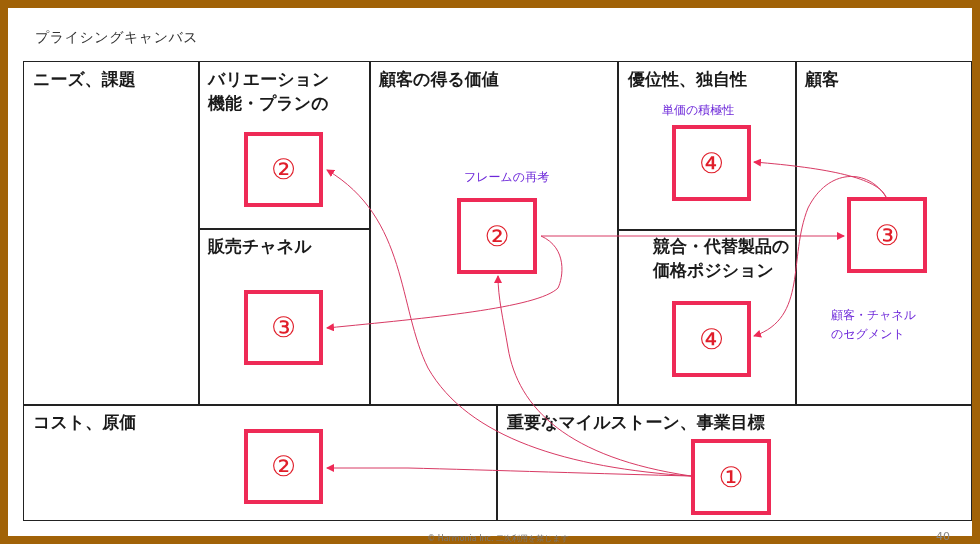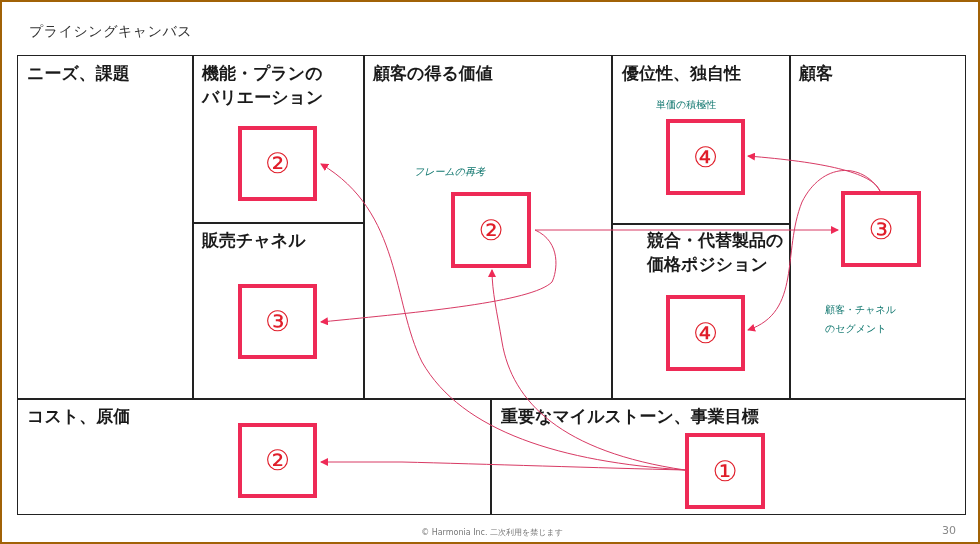--- a/index.html
+++ b/index.html
@@ -1,26 +1,26 @@
 <!DOCTYPE html>
 <html><head>
 <meta charset="utf-8">
 <style>
   * { box-sizing: border-box; margin: 0; padding: 0; }
   html, body { width: 980px; height: 544px; background: #ffffff; overflow: hidden; }
   body { font-family: "DejaVu Sans", "Liberation Sans", sans-serif; position: relative; }
-  .slide { position: absolute; left: 0; top: 0; width: 980px; height: 544px; border: 2px solid #a16207; background: #fff; }
+  .slide { position: absolute; left: 0; top: 0; width: 980px; height: 544px; border: 8px solid #a16207; background: #fff; }
   .title { position: absolute; left: 27px; top: 21px; font-size: 14px; color: #333; letter-spacing: 0.5px; }
   .canvas { position: absolute; left: 15px; top: 53px; width: 949px; height: 460px; border: 1.5px solid #222; }
   .cell-label { position: absolute; left: 9px; top: 6px; font-size: 17px; color: #1a1a1a; line-height: 24px; white-space: nowrap; font-weight: bold; }
   .vline { position: absolute; width: 1.5px; background: #222; }
   .hline { position: absolute; height: 1.5px; background: #222; }
   .box { position: absolute; border: 4px solid #ee2a56; background: #fff; display: flex; align-items: center; justify-content: center; }
   .num { font-size: 28px; color: #e01e2a; font-family: "DejaVu Sans", sans-serif; }
-  .note { position: absolute; font-size: 10px; color: #0f766e; line-height: 19px; white-space: nowrap; }
+  .note { position: absolute; font-size: 12px; color: #6d28d9; line-height: 19px; white-space: nowrap; }
   svg.arrows { position: absolute; left: 0; top: 0; width: 980px; height: 544px; pointer-events: none; }
   .footer-logo { position: absolute; left: 14px; top: 518px; display: flex; align-items: center; gap: 8px; }
   .logo-mark { width: 20px; height: 20px; border-radius: 50%; position: relative; overflow: hidden; background: #1a1a2e; }
   .logo-mark .red { position: absolute; left: 0; top: 0; width: 14px; height: 12px; border-radius: 50%; background: #ef3a5d; }
   .logo-mark .teal { position: absolute; right: 0; top: 5px; width: 10px; height: 10px; border-radius: 50%; background: #4fc3d0; }
   .logo-text { font-size: 17px; letter-spacing: 3px; color: #1a1a2e; font-family: "DejaVu Sans", sans-serif; }
   .copyright { position: absolute; left: 0; width: 980px; text-align: center; top: 525px; font-size: 8px; color: #777; }
   .page-num { position: absolute; right: 22px; top: 522px; font-size: 11px; color: #888; }
 </style>
 </head>
@@ -35,22 +35,22 @@
   <div class="vline" style="left:361px; top:53px; height:344px;"></div>
   <div class="vline" style="left:609px; top:53px; height:344px;"></div>
   <div class="vline" style="left:787px; top:53px; height:344px;"></div>
   <div class="hline" style="left:15px; top:396px; width:949px;"></div>
   <div class="hline" style="left:190px; top:220px; width:172px;"></div>
   <div class="hline" style="left:609px; top:221px; width:179px;"></div>
   <div class="vline" style="left:488px; top:396px; height:117px;"></div>
 
   <div class="cell-label" style="left:25px; top:59px;">ニーズ、課題</div>
   <div class="cell-label" style="left:200px; top:59px;">
+    <div>バリエーション</div>
     <div>機能・プランの</div>
-    <div>バリエーション</div>
   </div>
   <div class="cell-label" style="left:200px; top:226px;text-align:center;">販売チャネル</div>
   <div class="cell-label" style="left:371px; top:59px;">顧客の得る価値</div>
   <div class="cell-label" style="left:620px; top:59px;">優位性、独自性</div>
   <div class="cell-label" style="left:645px; top:226px;">
     <div>競合・代替製品の</div>
     <div>価格ポジション</div>
   </div>
   <div class="cell-label" style="left:797px; top:59px;">顧客</div>
   <div class="cell-label" style="left:25px; top:402px;">コスト、原価</div>
@@ -74,21 +74,21 @@
   <div class="box" style="left:839px; top:189px; width:80px; height:76px;">
     <span class="num">③</span>
   </div>
   <div class="box" style="left:236px; top:421px; width:79px; height:75px;">
     <span class="num">②</span>
   </div>
   <div class="box" style="left:683px; top:431px; width:80px; height:76px;">
     <span class="num">①</span>
   </div>
 
-  <div class="note" style="left:412px; top:160px;font-style:italic;">フレームの再考</div>
+  <div class="note" style="left:456px; top:160px;">フレームの再考</div>
   <div class="note" style="left:654px; top:93px;">単価の積極性</div>
   <div class="note" style="left:823px; top:298px;">
     <div>顧客・チャネル</div>
     <div>のセグメント</div>
   </div>
 
   <svg class="arrows" viewBox="0 0 980 544">
     <defs>
       <marker id="ah" markerWidth="8" markerHeight="8" refX="7" refY="4" orient="auto" markerUnits="userSpaceOnUse">
         <path d="M0,0 L8,4 L0,8 Z" fill="#ee2a56"></path>
@@ -106,14 +106,14 @@
 
       <path d="M533,228 C560,240 555,270 550,280 C530,300 420,310 319,320" marker-end="url(#ah)"></path>
 
       <path d="M878,189 C870,170 820,160 746,154" marker-end="url(#ah)"></path>
 
       <path d="M878,189 C860,160 820,160 800,200 C780,250 800,310 746,328" marker-end="url(#ah)"></path>
     </g>
   </svg>
 
   <div class="copyright">© Harmonia Inc. 二次利用を禁じます</div>
-  <div class="page-num">30</div>
+  <div class="page-num">40</div>
 </div>
 
 </body></html>

